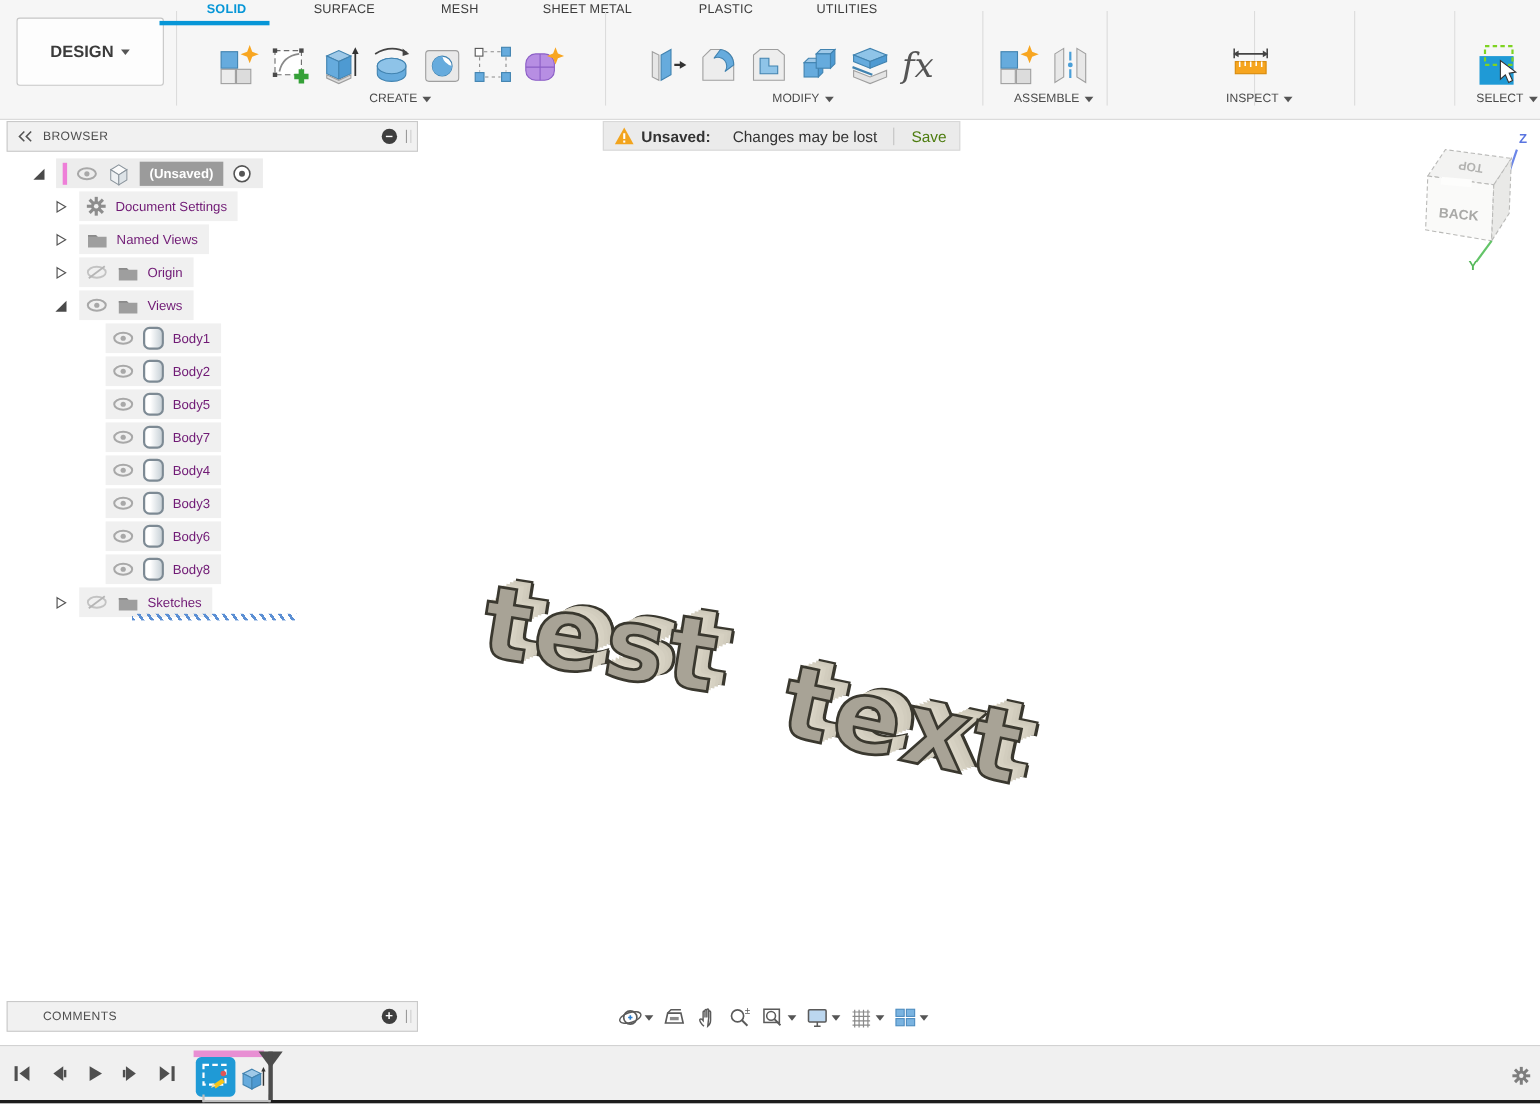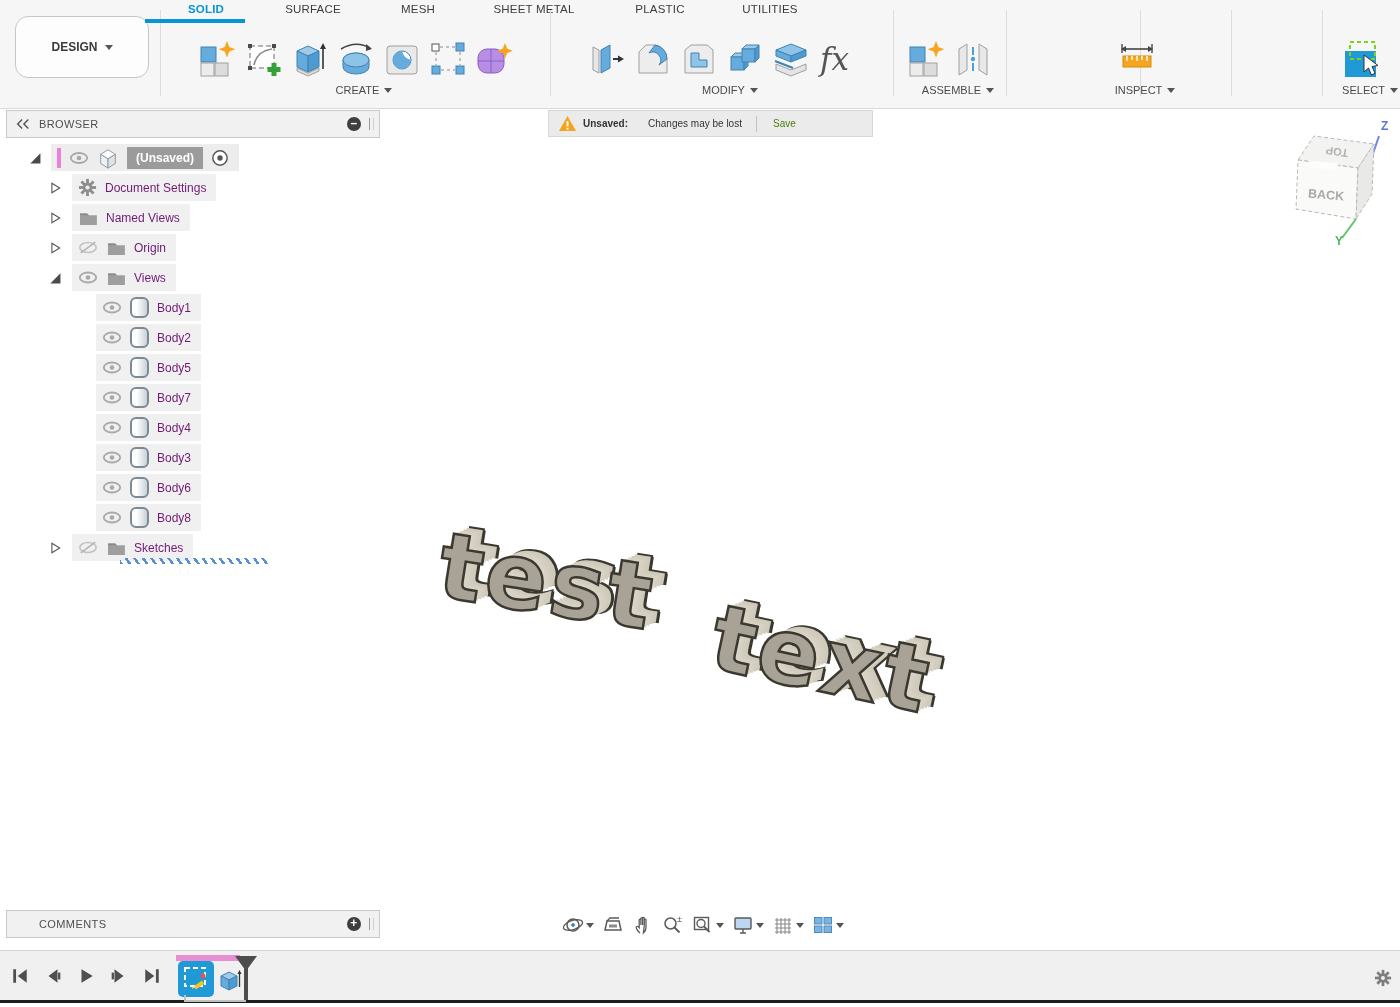--- a/index.html
+++ b/index.html
@@ -4,23 +4,23 @@
 <style>
   * { margin:0; padding:0; box-sizing:border-box; }
   html,body { width:1400px; height:1007px; overflow:hidden; background:#fff;
     font-family:"Liberation Sans","DejaVu Sans",sans-serif; }
   .abs { position:absolute; }
 
   
   #ribbon { position:absolute; left:0; top:0; width:1400px; height:109px;
     background:#f6f6f6; border-bottom:1px solid #d9d9d9; }
   #design-btn { position:absolute; left:15px; top:16px; width:134px; height:62px;
-    background:#fdfdfd; border:1px solid #c6c6c6; border-radius:13px;
+    background:#fdfdfd; border:1px solid #c6c6c6; border-radius:3px;
     display:flex; align-items:center; justify-content:center; gap:7px;
-    font-size:12px; font-weight:bold; color:#3b3b3b; cursor:pointer; }
+    font-size:15px; font-weight:bold; color:#3b3b3b; cursor:pointer; }
   .caret { width:0; height:0; border-left:4px solid transparent; border-right:4px solid transparent;
     border-top:5px solid #555; display:inline-block; }
   .vsep { position:absolute; top:10px; height:86px; width:1px; background:#dcdcdc; }
   .tab { position:absolute; top:3px; transform:translateX(-50%); font-size:11.5px;
     color:#3c3c3c; letter-spacing:.2px; cursor:pointer; text-align:center; }
   .tab.active { color:#0696d7; font-weight:bold; }
   .tab.active .tab-underline { margin-top:4px; height:4px; background:#0696d7; width:100px;
     margin-left:-22px; }
   .section { position:absolute; top:24px; display:flex; flex-direction:column; align-items:center; }
   .sec-icons { display:flex; align-items:flex-end; gap:6px; height:56px; }
@@ -45,21 +45,21 @@
   .root-label { font-size:12px; font-weight:bold; color:#fff; background:#9b9b9b;
     padding:4px 9px; cursor:pointer; }
   .tri-c { width:14px; height:14px; cursor:pointer; }
   .pinkbar { width:4px; height:20px; background:#ee7fd8; }
   .hatch { position:absolute; left:72px; top:24px; width:150px; height:6px;
     background:repeating-linear-gradient(55deg,#5b8fd4 0 2.5px,transparent 2.5px 7px); }
 
   
   #notif { position:absolute; left:548px; top:110px; width:325px; height:27px;
     background:#ebebeb; border:1px solid #d8d8d8; display:flex; align-items:center;
-    font-size:10px; color:#333; }
+    font-size:14px; color:#333; }
   #notif .nt { font-weight:bold; margin-left:6px; }
   #notif .nm { margin-left:20px; }
   #notif .ndiv { width:1px; height:16px; background:#c2c2c2; margin:0 16px 0 14px; }
   #notif .nsave { color:#4d7c0f; cursor:pointer; }
 
   
   .model-word { position:absolute; font-family:"DejaVu Sans",sans-serif; font-weight:bold;
     font-size:92px; letter-spacing:3px; color:#a8a396;
     -webkit-text-stroke:2.5px #3a382f;
     text-shadow: 3px -2px 0 #dad5c6, 6px -4px 0 #d6d1c2, 9px -6px 0 #d2cdbe,

